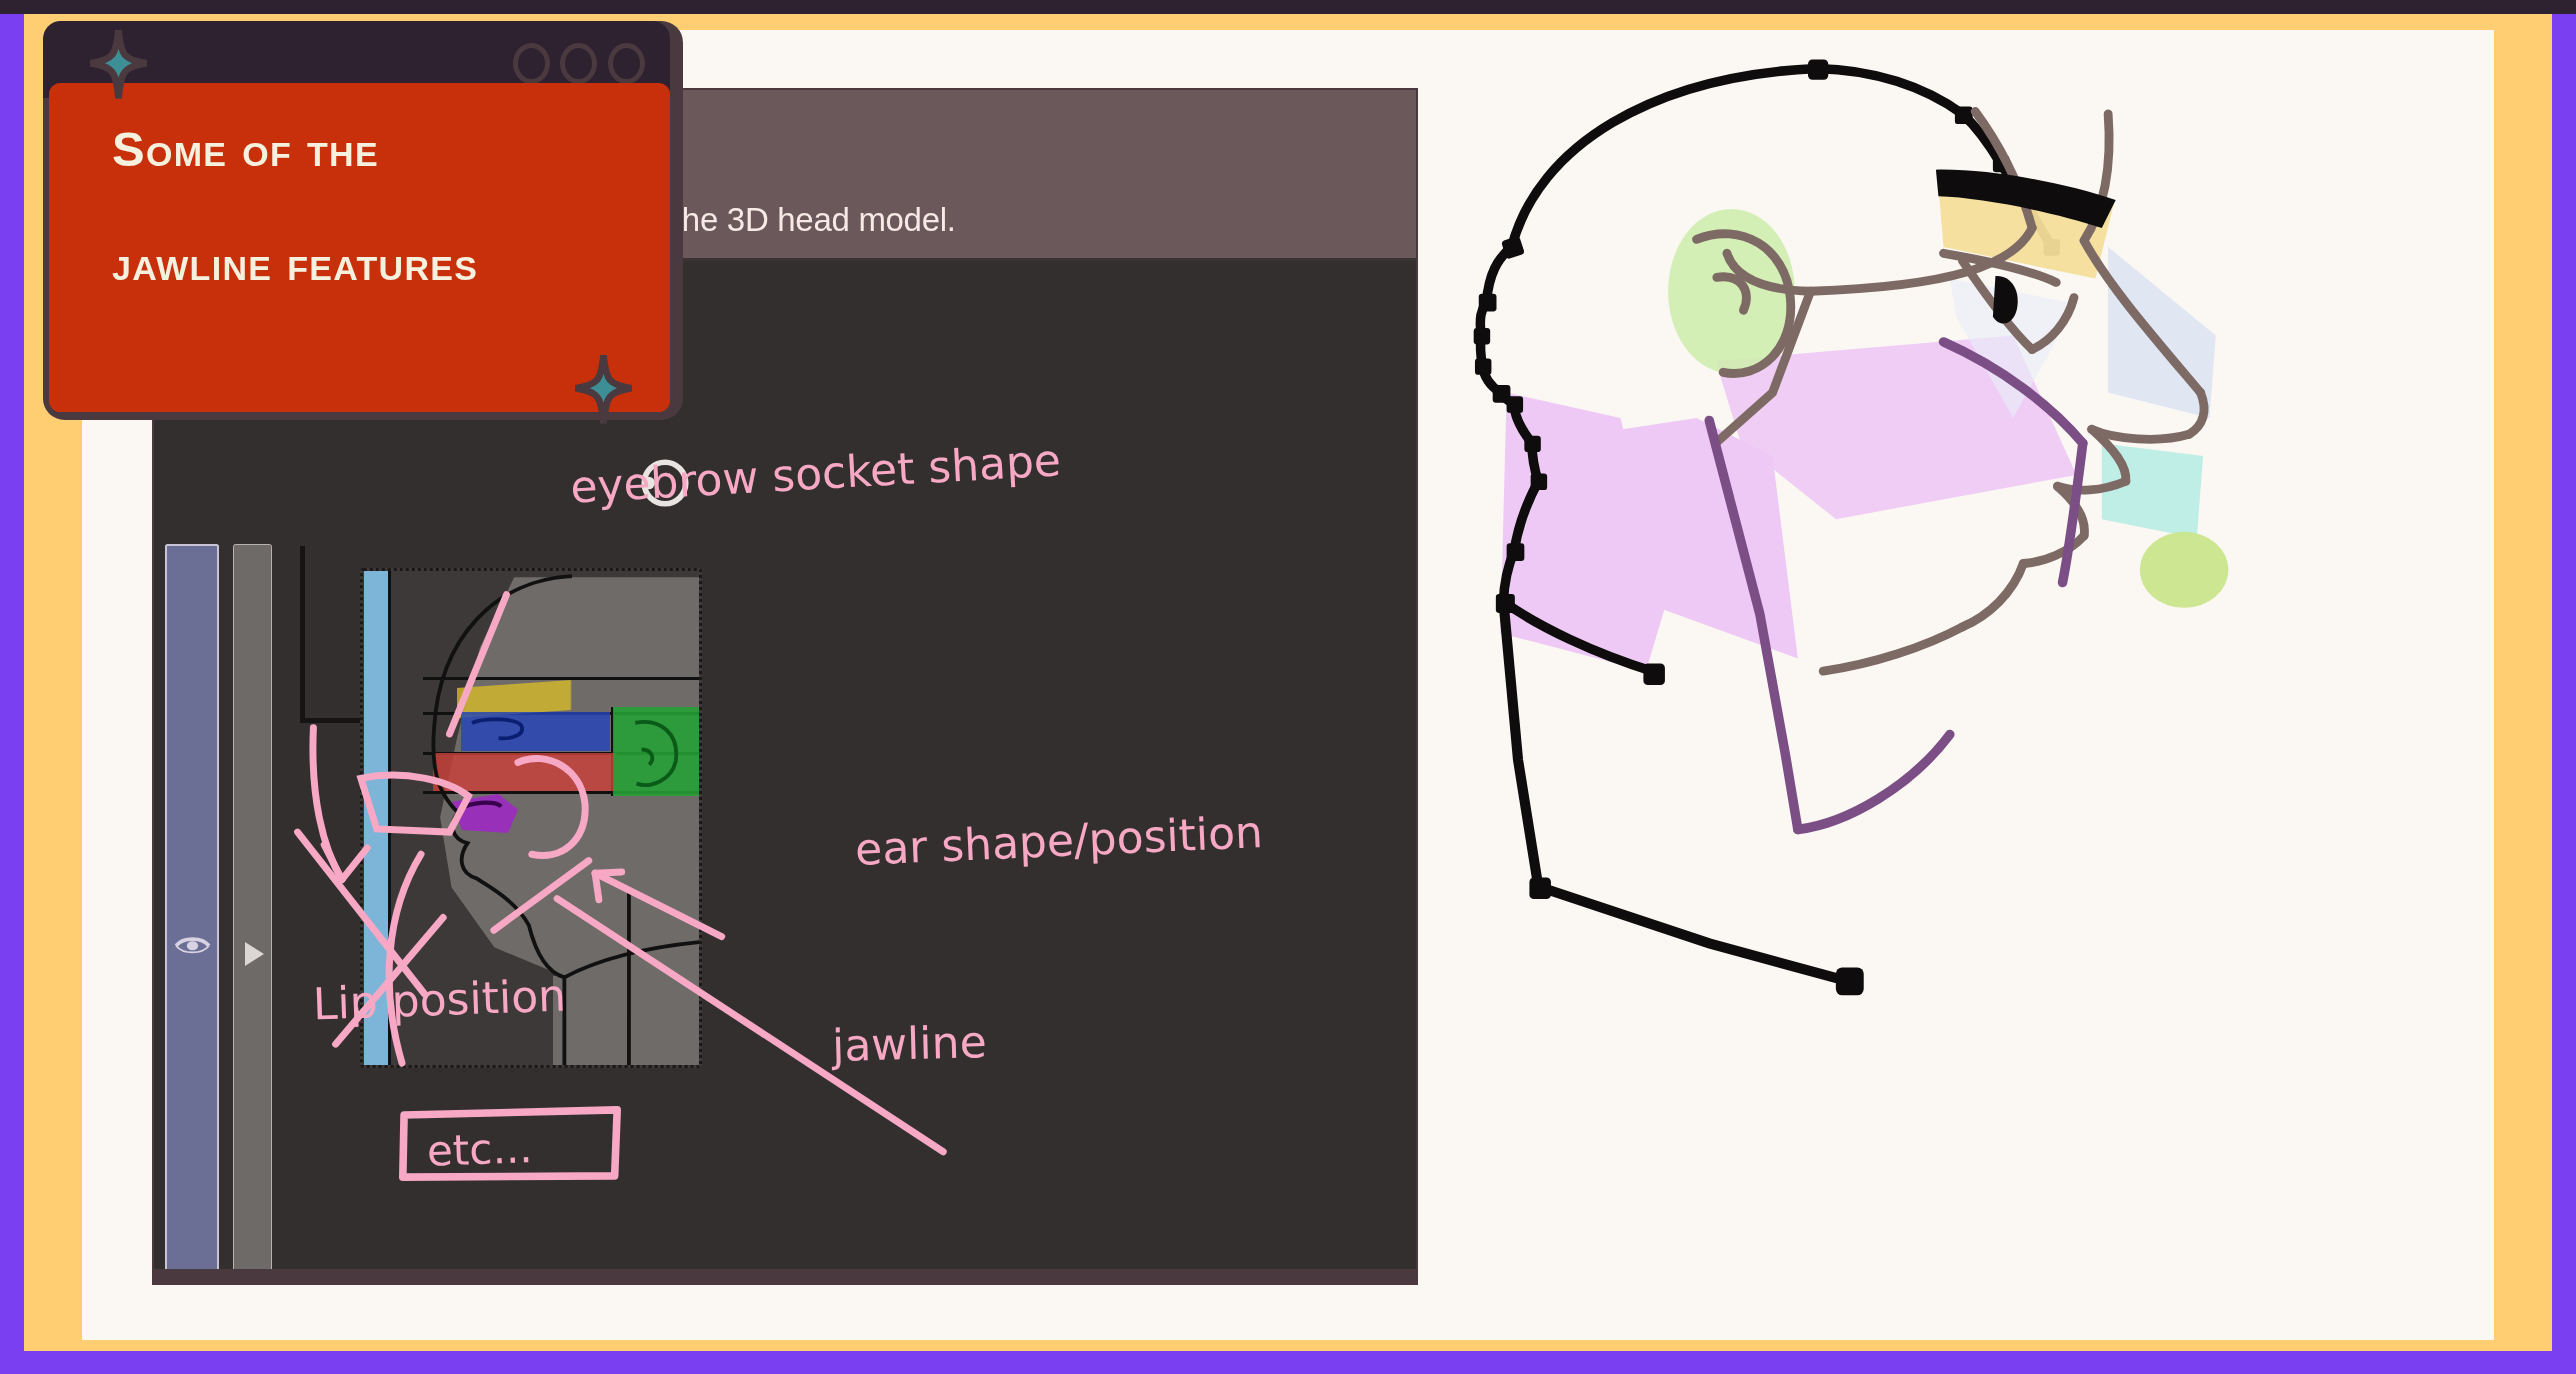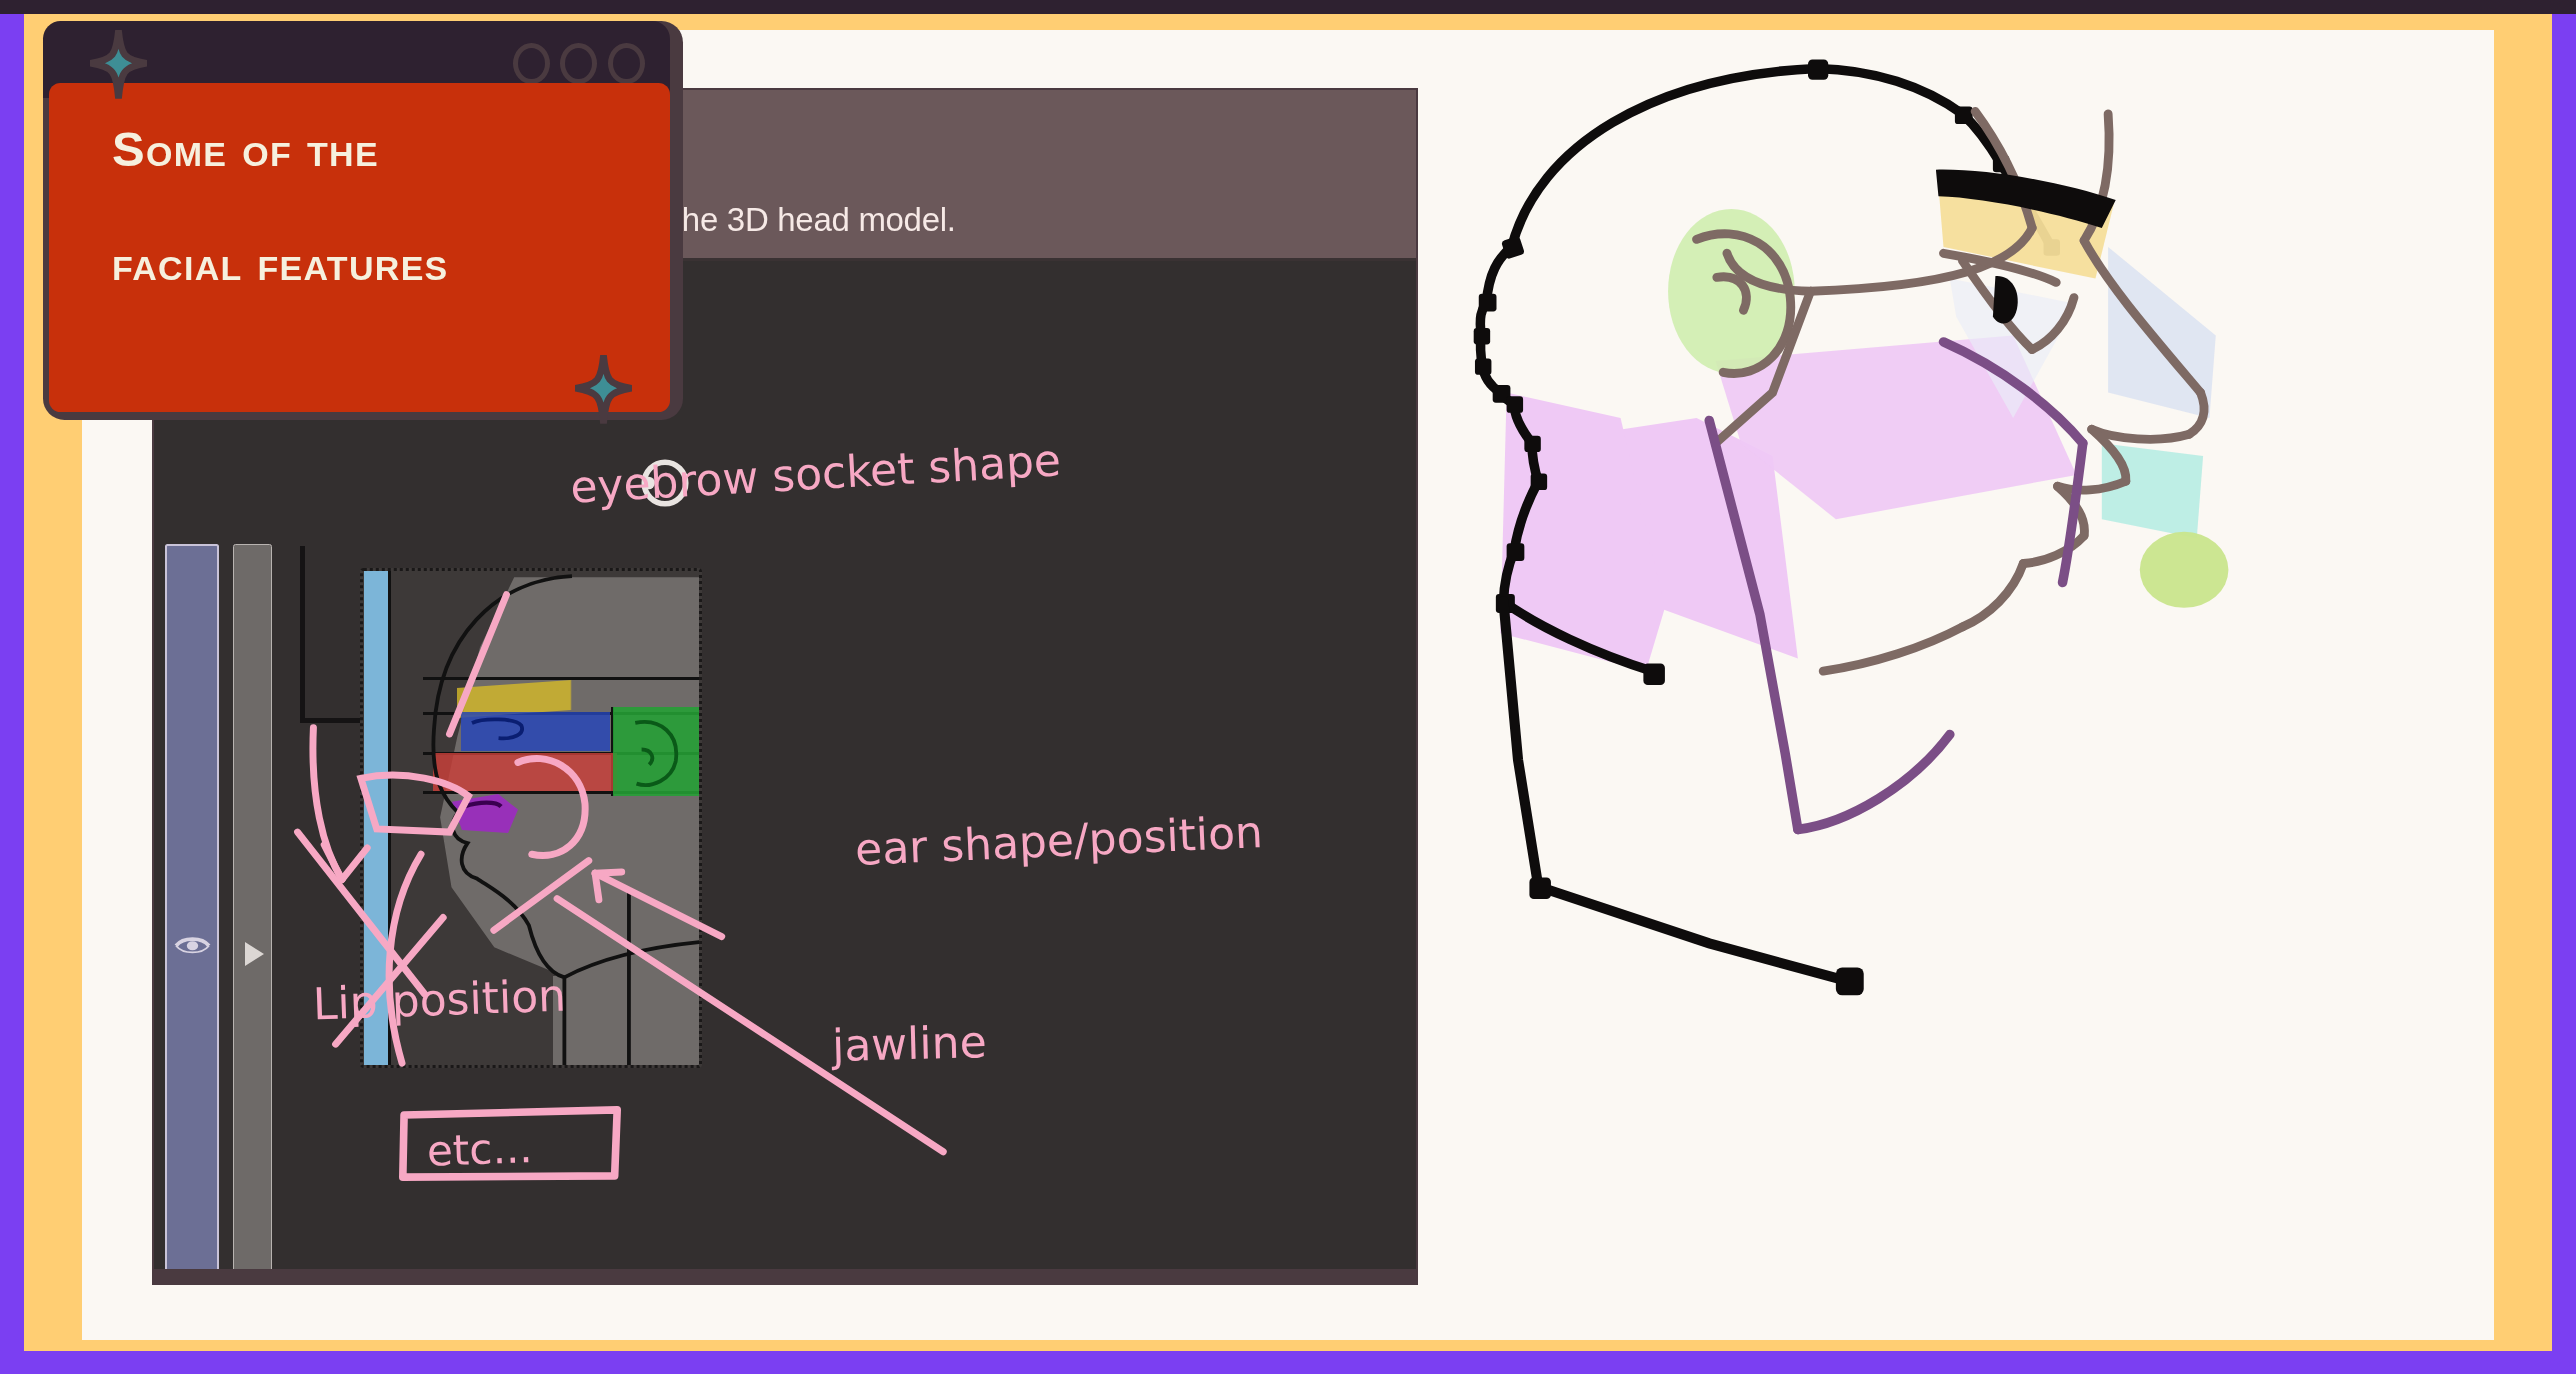--- a/index.html
+++ b/index.html
@@ -292,21 +292,21 @@
 
   <div id="overlay-card-shadow" style="left:-39px; top:-8.9px;"></div>
   <div id="overlay-titlebar" style="left:-39px; top:-8.9px;">
   </div>
   <div class="win-dot" style="left:431px; top:12.7px;"></div>
   <div class="win-dot" style="left:478px; top:12.7px;"></div>
   <div class="win-dot" style="left:526px; top:12.7px;"></div>
 
   <div id="overlay-red" style="left:-33px; top:53px;">
     <div id="overlay-line1" style="left:63px; top:38px;">Some of the</div>
-    <div id="overlay-line2" style="left:63px; top:152px;">facial features</div>
+    <div id="overlay-line2" style="left:63px; top:152px;">jawline features</div>
   </div>
 
   <svg class="sparkle" viewBox="0 0 100 120" style="left:6.3px; top:-2.5px; width:61px; height:73px;">
     <path d="M50,4 C54,44 58,52 96,58 C58,64 54,72 50,116
              C46,72 42,64 4,58 C42,52 46,44 50,4 Z" fill="#3E8E95" stroke="#4A3A40" stroke-width="11"></path>
   </svg>
   <svg class="sparkle" viewBox="0 0 100 120" style="left:491px; top:323px; width:61px; height:73px;">
     <path d="M50,4 C54,44 58,52 96,58 C58,64 54,72 50,116
              C46,72 42,64 4,58 C42,52 46,44 50,4 Z" fill="#3E8E95" stroke="#4A3A40" stroke-width="11"></path>
   </svg>

